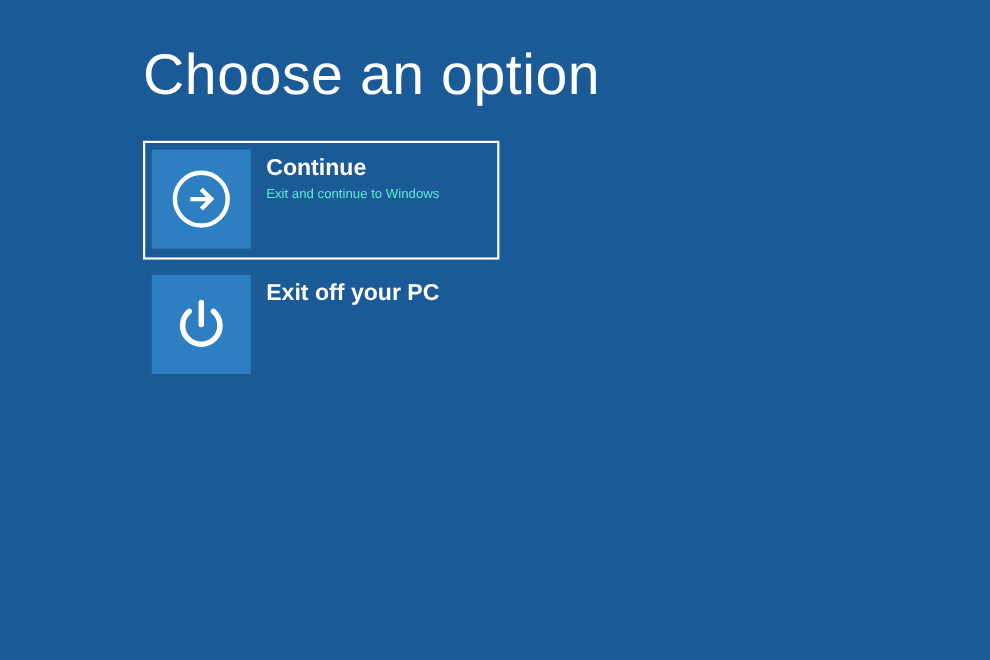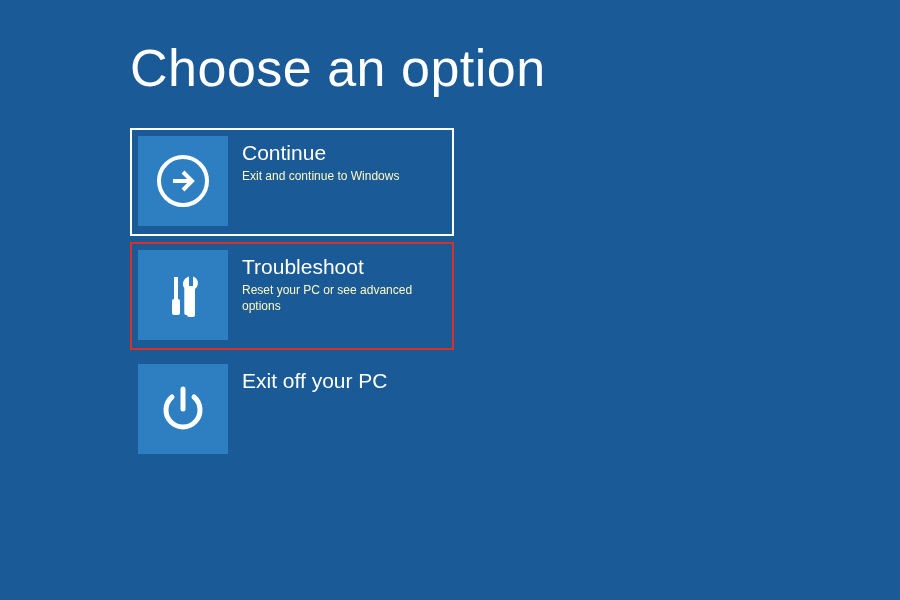--- a/index.html
+++ b/index.html
@@ -48,28 +48,28 @@
       justify-content: center;
       flex-shrink: 0;
     }
     .tile-text {
       padding: 4px 0 0 14px;
       display: flex;
       flex-direction: column;
     }
     .tile-title {
       font-size: 21px;
-      font-weight: 400;
+      font-weight: 700;
       line-height: 1.2;
       margin-bottom: 4px;
     }
     .tile-subtitle {
       font-size: 12px;
       font-weight: 400;
-      color: #fef9c3;
+      color: #5eead4;
       line-height: 1.3;
     }
     svg {
       display: block;
     }
   </style>
 </head>
 <body>
 
 <div class="container">
@@ -81,38 +81,20 @@
         <circle cx="28" cy="28" r="24" stroke="#ffffff" stroke-width="4"></circle>
         <path d="M18 28 L36 28 M28 19 L37 28 L28 37" stroke="#ffffff" stroke-width="4" stroke-linecap="butt" fill="none"></path>
       </svg>
     </div>
     <div class="tile-text">
       <div class="tile-title">Continue</div>
       <div class="tile-subtitle">Exit and continue to Windows</div>
     </div>
   </div>
 
-  <div class="option-tile highlighted">
-    <div class="tile-icon">
-      <svg width="52" height="52" viewBox="0 0 52 52" fill="none">
-
-        <rect x="17" y="8" width="4" height="22" fill="#ffffff"></rect>
-        <rect x="15" y="30" width="8" height="16" rx="2" fill="#ffffff"></rect>
-
-        <path d="M33 8 C29 8 26 11 26 15 C26 16.5 26.5 18 27.3 19 L27.3 44 C27.3 45 28 46 29 46 L33 46 C34 46 34.7 45 34.7 44 L34.7 19 C35.5 18 36 16.5 36 15 C36 11 37 8 33 8 Z M31 8 L31 16 L35 16 L35 8" fill="#ffffff"></path>
-        <path d="M36 8 A7 7 0 0 1 40 15 A7 7 0 0 1 36 21" stroke="#ffffff" stroke-width="0" fill="none"></path>
-        <path d="M30 46 L30 20 A7 7 0 1 1 38 20 L38 46 A2 2 0 0 1 36 48 L32 48 A2 2 0 0 1 30 46 Z" fill="#ffffff"></path>
-        <rect x="32" y="7" width="4" height="10" fill="#2d7fc1"></rect>
-      </svg>
-    </div>
-    <div class="tile-text">
-      <div class="tile-title">Troubleshoot</div>
-      <div class="tile-subtitle">Reset your PC or see advanced options</div>
-    </div>
-  </div>
 
   <div class="option-tile">
     <div class="tile-icon">
       <svg width="52" height="52" viewBox="0 0 52 52" fill="none">
         <path d="M26 6 L26 26" stroke="#ffffff" stroke-width="5" stroke-linecap="round"></path>
         <path d="M15 14 A17 17 0 1 0 37 14" stroke="#ffffff" stroke-width="5" stroke-linecap="round" fill="none"></path>
       </svg>
     </div>
     <div class="tile-text">
       <div class="tile-title">Exit off your PC</div>

